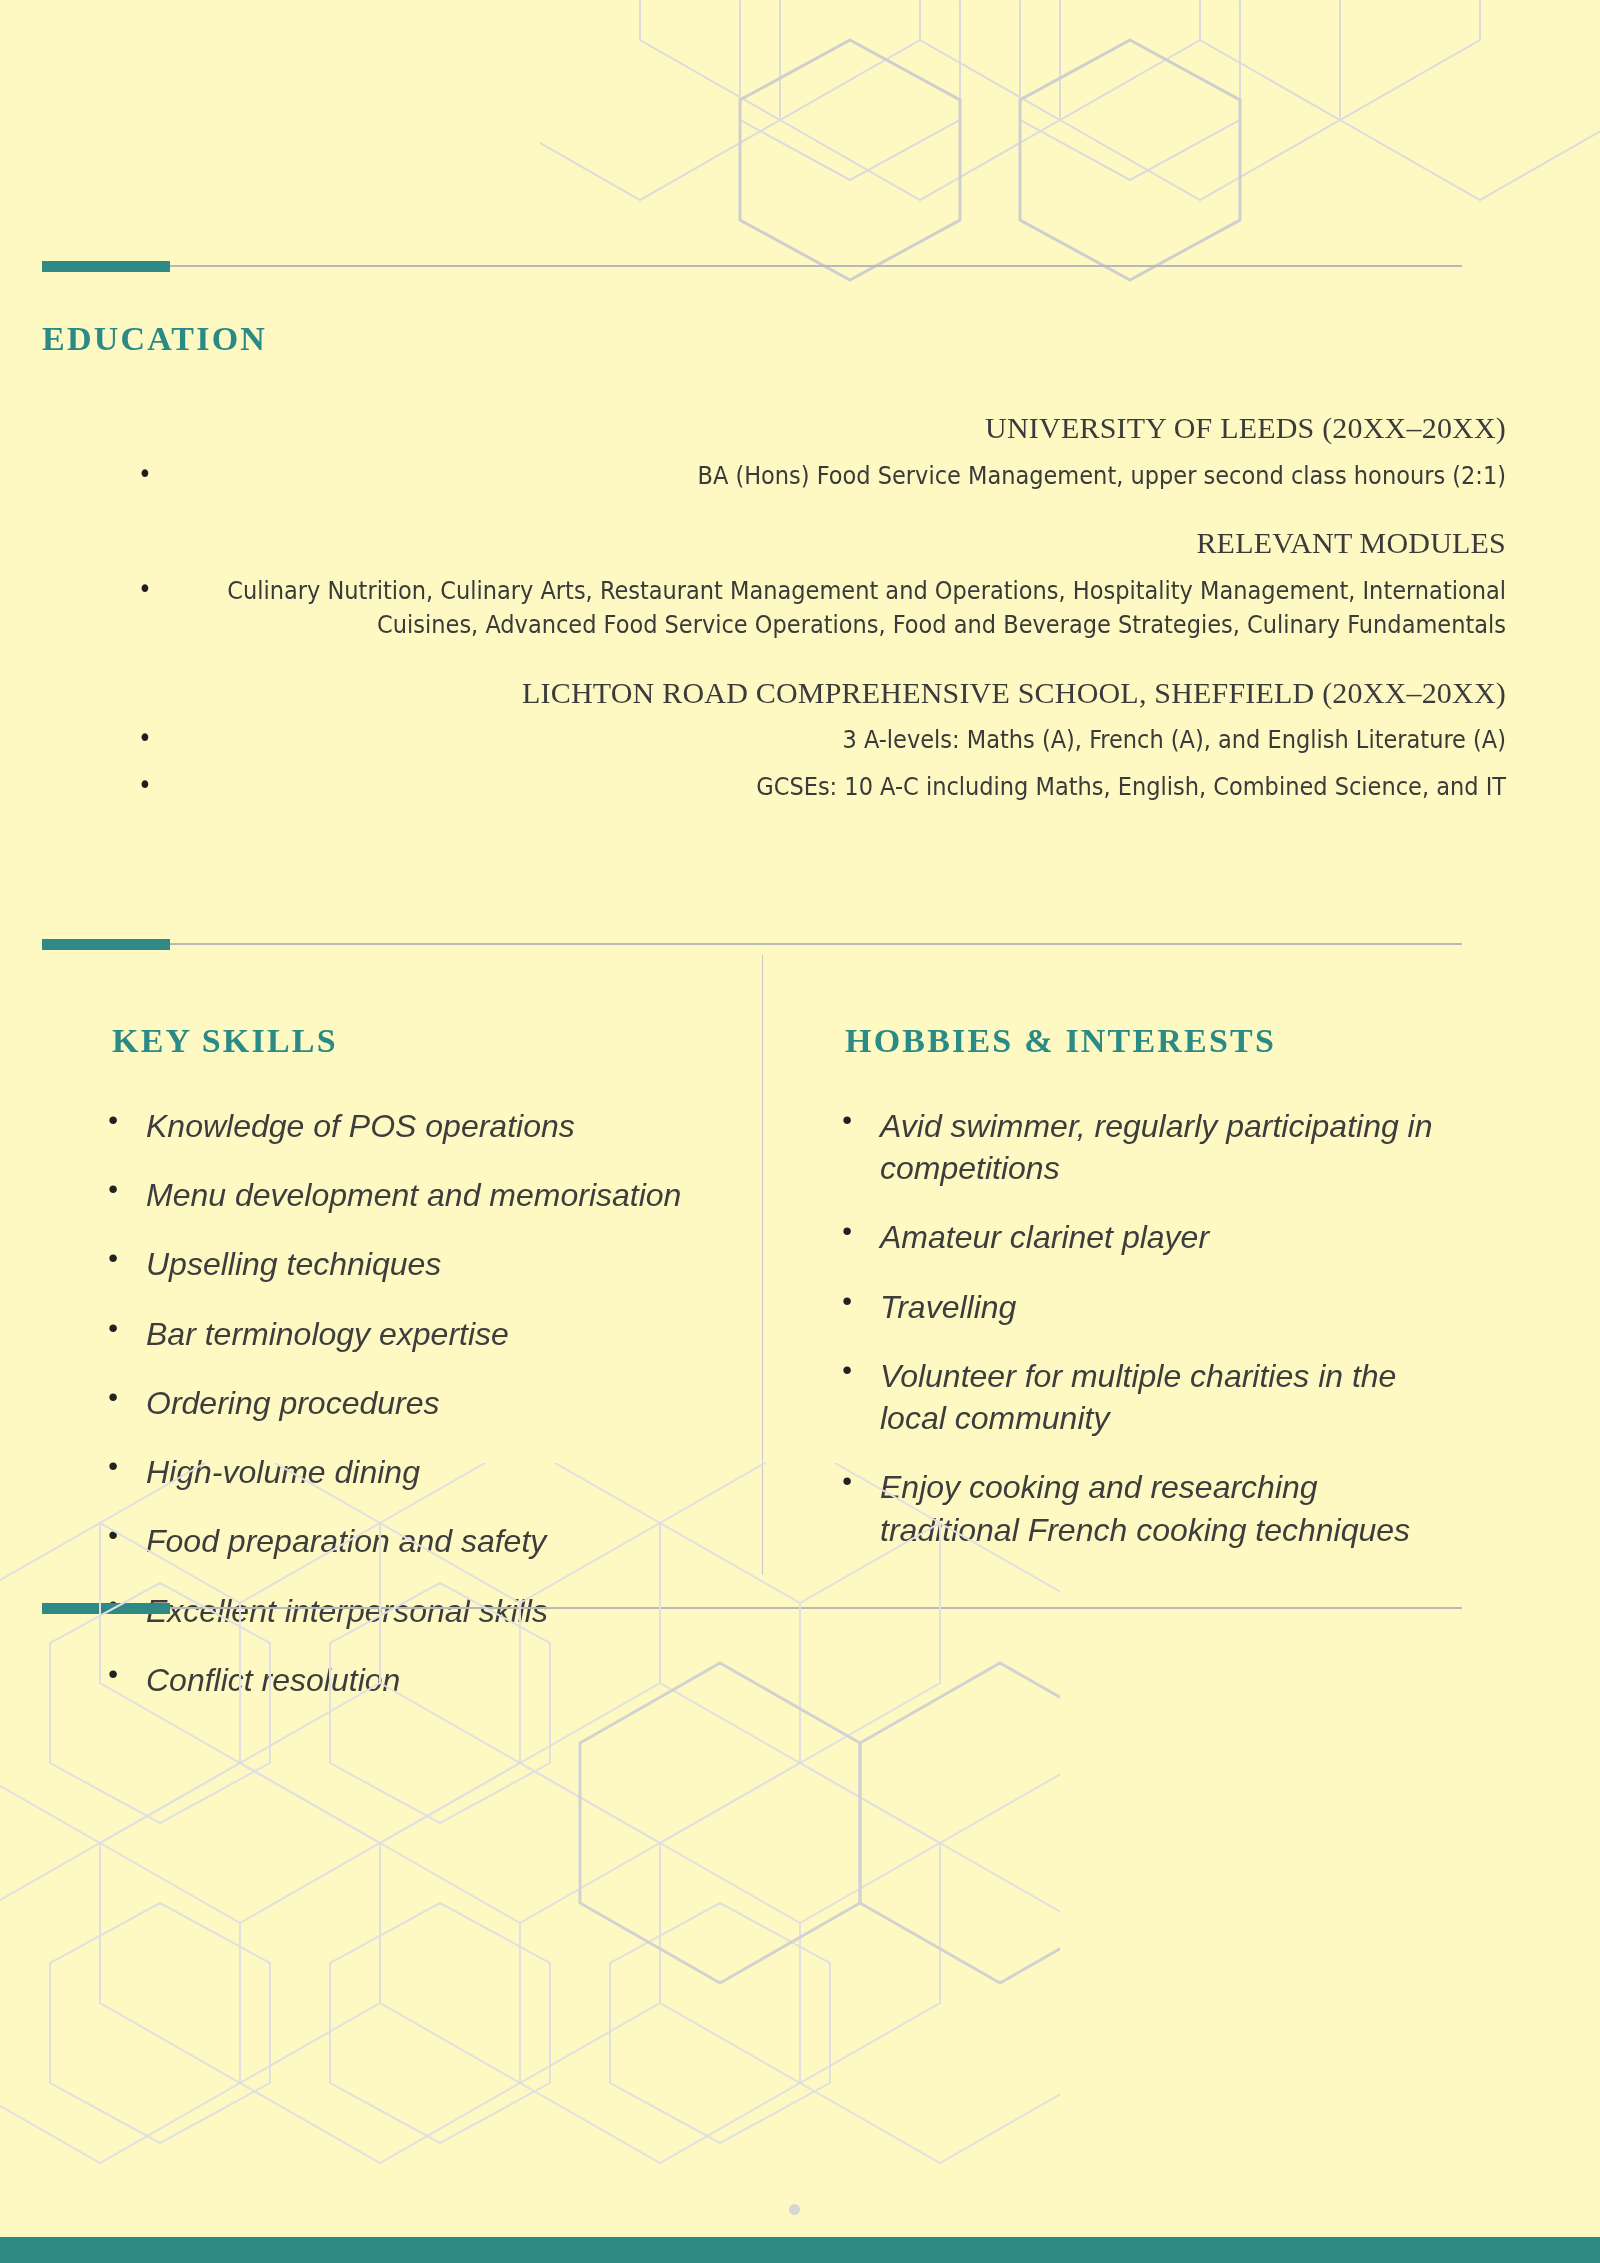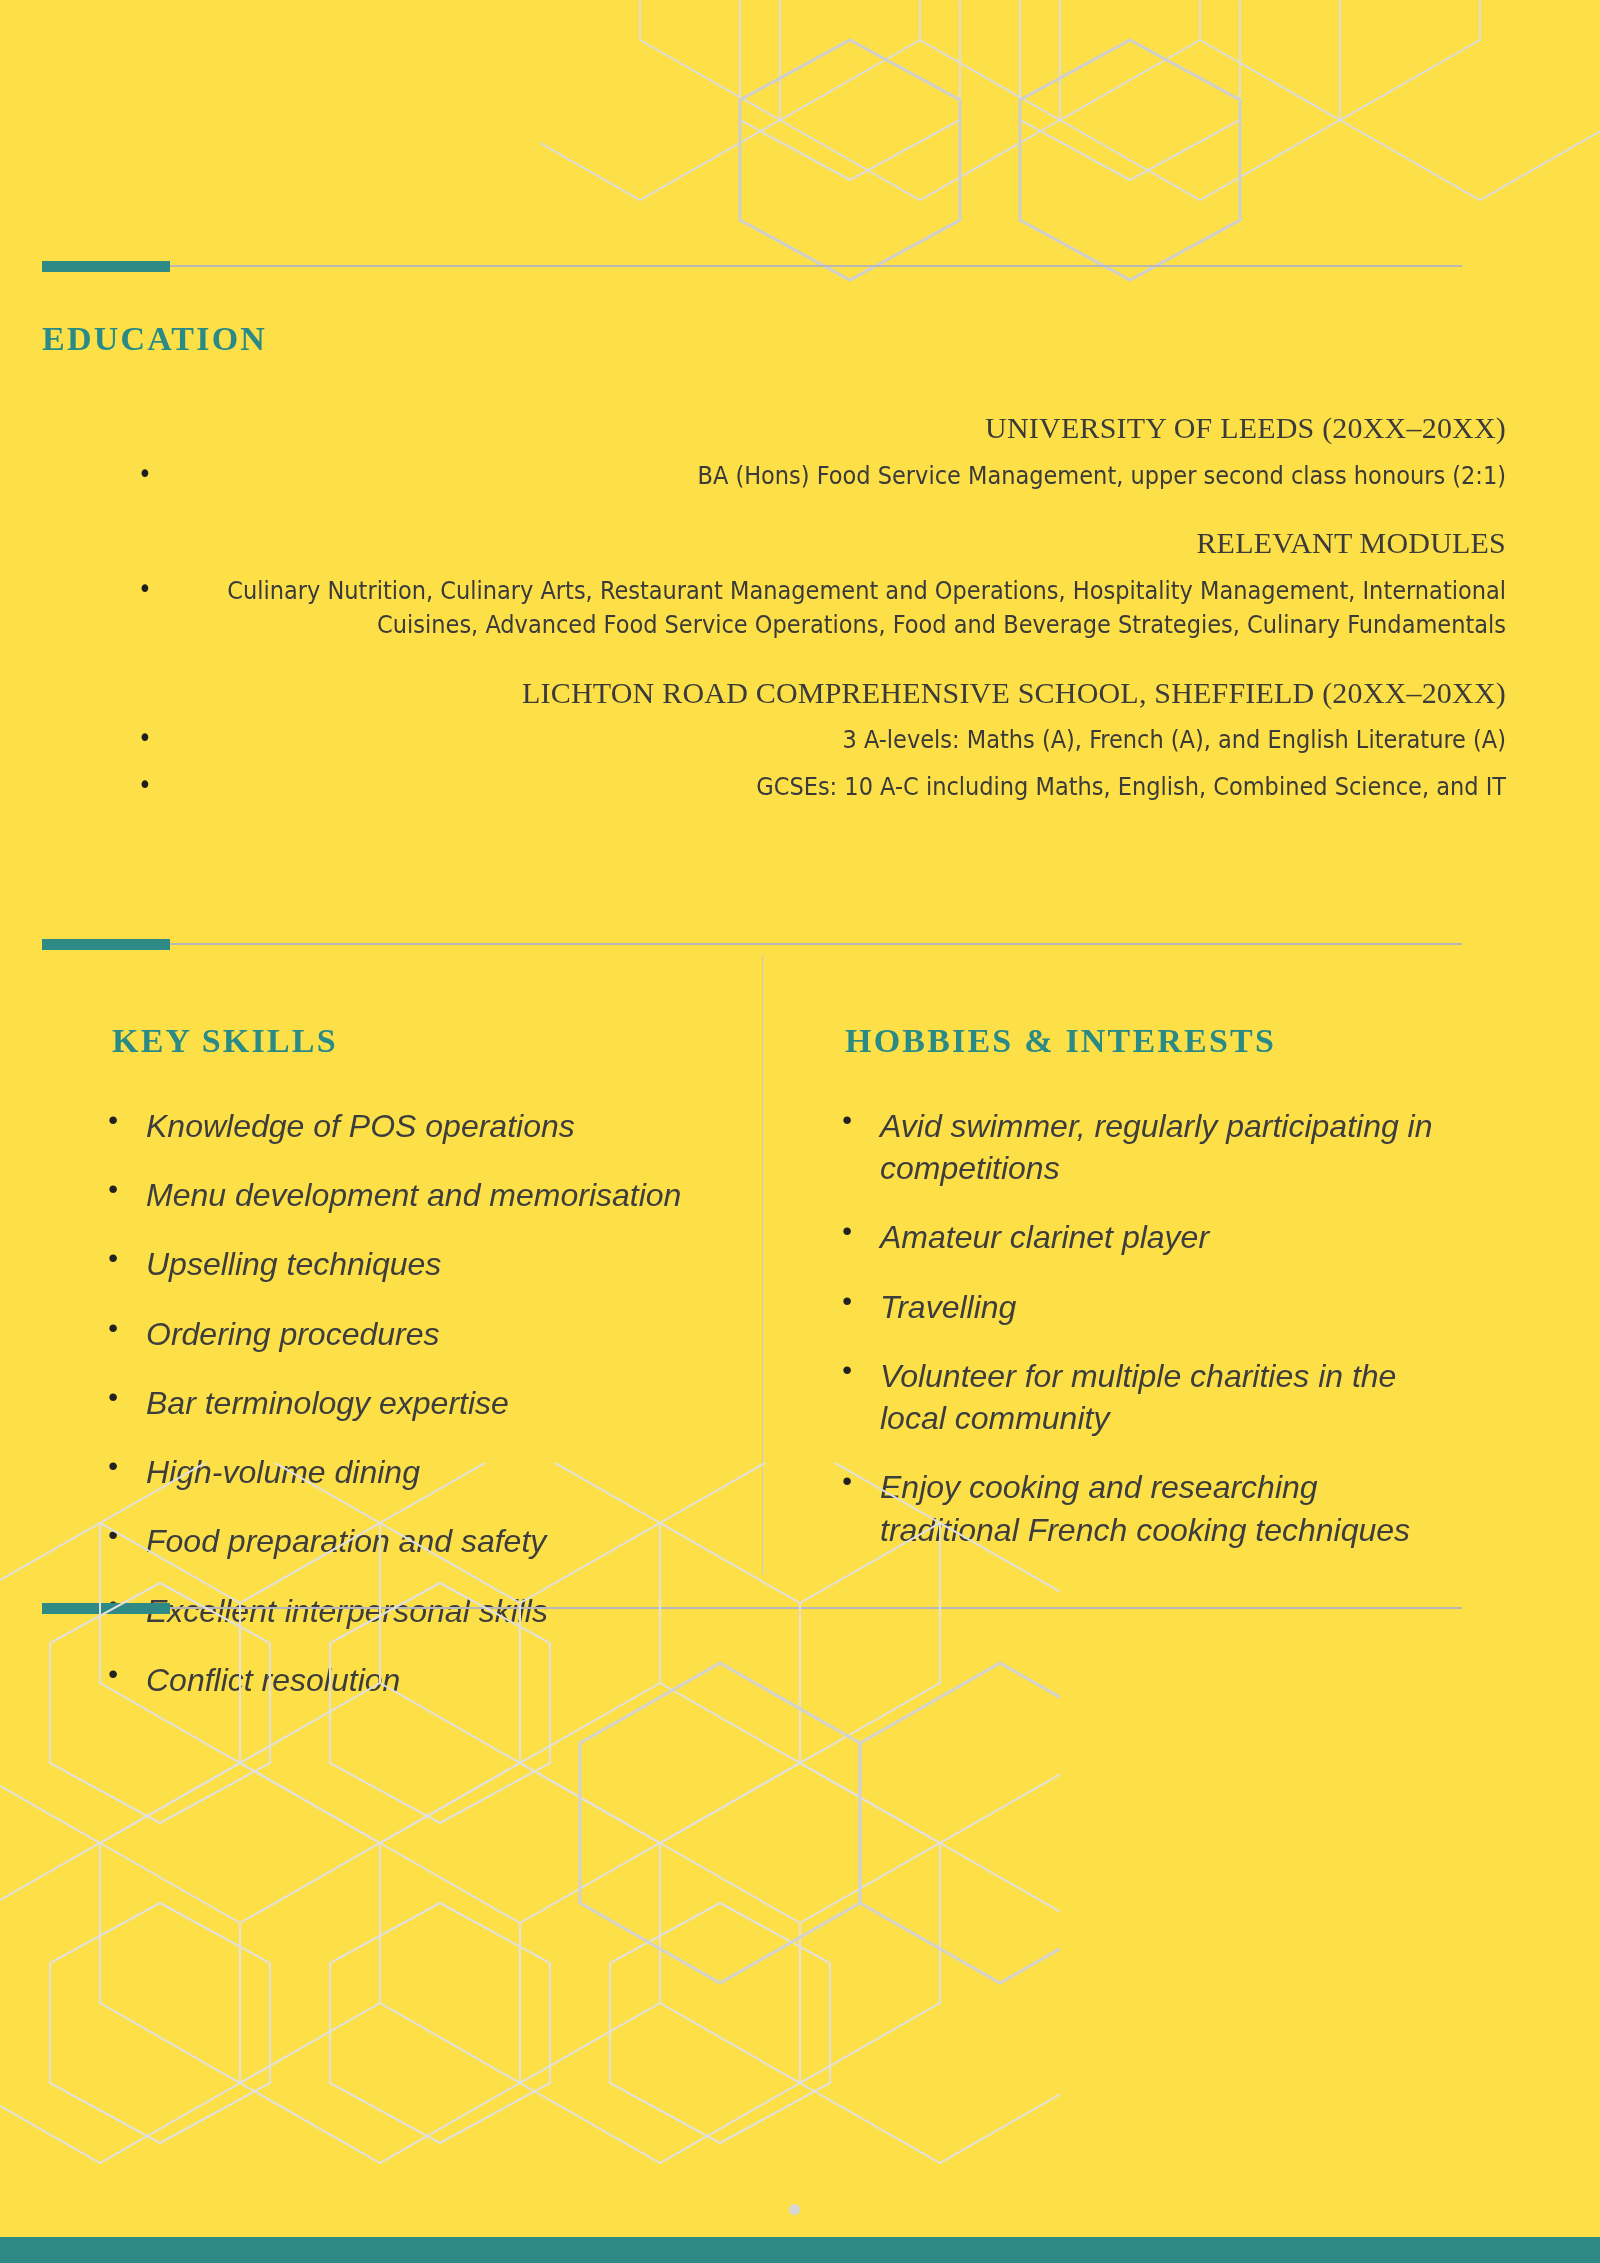--- a/index.html
+++ b/index.html
@@ -4,21 +4,21 @@
 <style>
   html, body {
     margin: 0;
     padding: 0;
     background: #ffffff;
   }
   .page {
     position: relative;
     width: 1600px;
     height: 2263px;
-    background: #fde047;
+    background: #fef9c3;
     overflow: hidden;
     font-family: "Liberation Sans", sans-serif;
   }
 
   
   .hex-deco {
     position: absolute;
     pointer-events: none;
     user-select: none;
   }
@@ -224,22 +224,22 @@
 
   <div class="section-heading" style="left:112px; top:1022px;">KEY SKILLS</div>
 
   <div class="section-heading" style="left:845px; top:1022px;">HOBBIES &amp; INTERESTS</div>
 
   <div class="col col-left">
     <ul class="skills">
       <li>Knowledge of POS operations</li>
       <li>Menu development and memorisation</li>
       <li>Upselling techniques</li>
+      <li>Bar terminology expertise</li>
       <li>Ordering procedures</li>
-      <li>Bar terminology expertise</li>
       <li>High-volume dining</li>
       <li>Food preparation and safety</li>
       <li>Excellent interpersonal skills</li>
       <li>Conflict resolution</li>
     </ul>
   </div>
 
   <div class="col col-right">
     <ul class="skills">
       <li>Avid swimmer, regularly participating in competitions</li>

